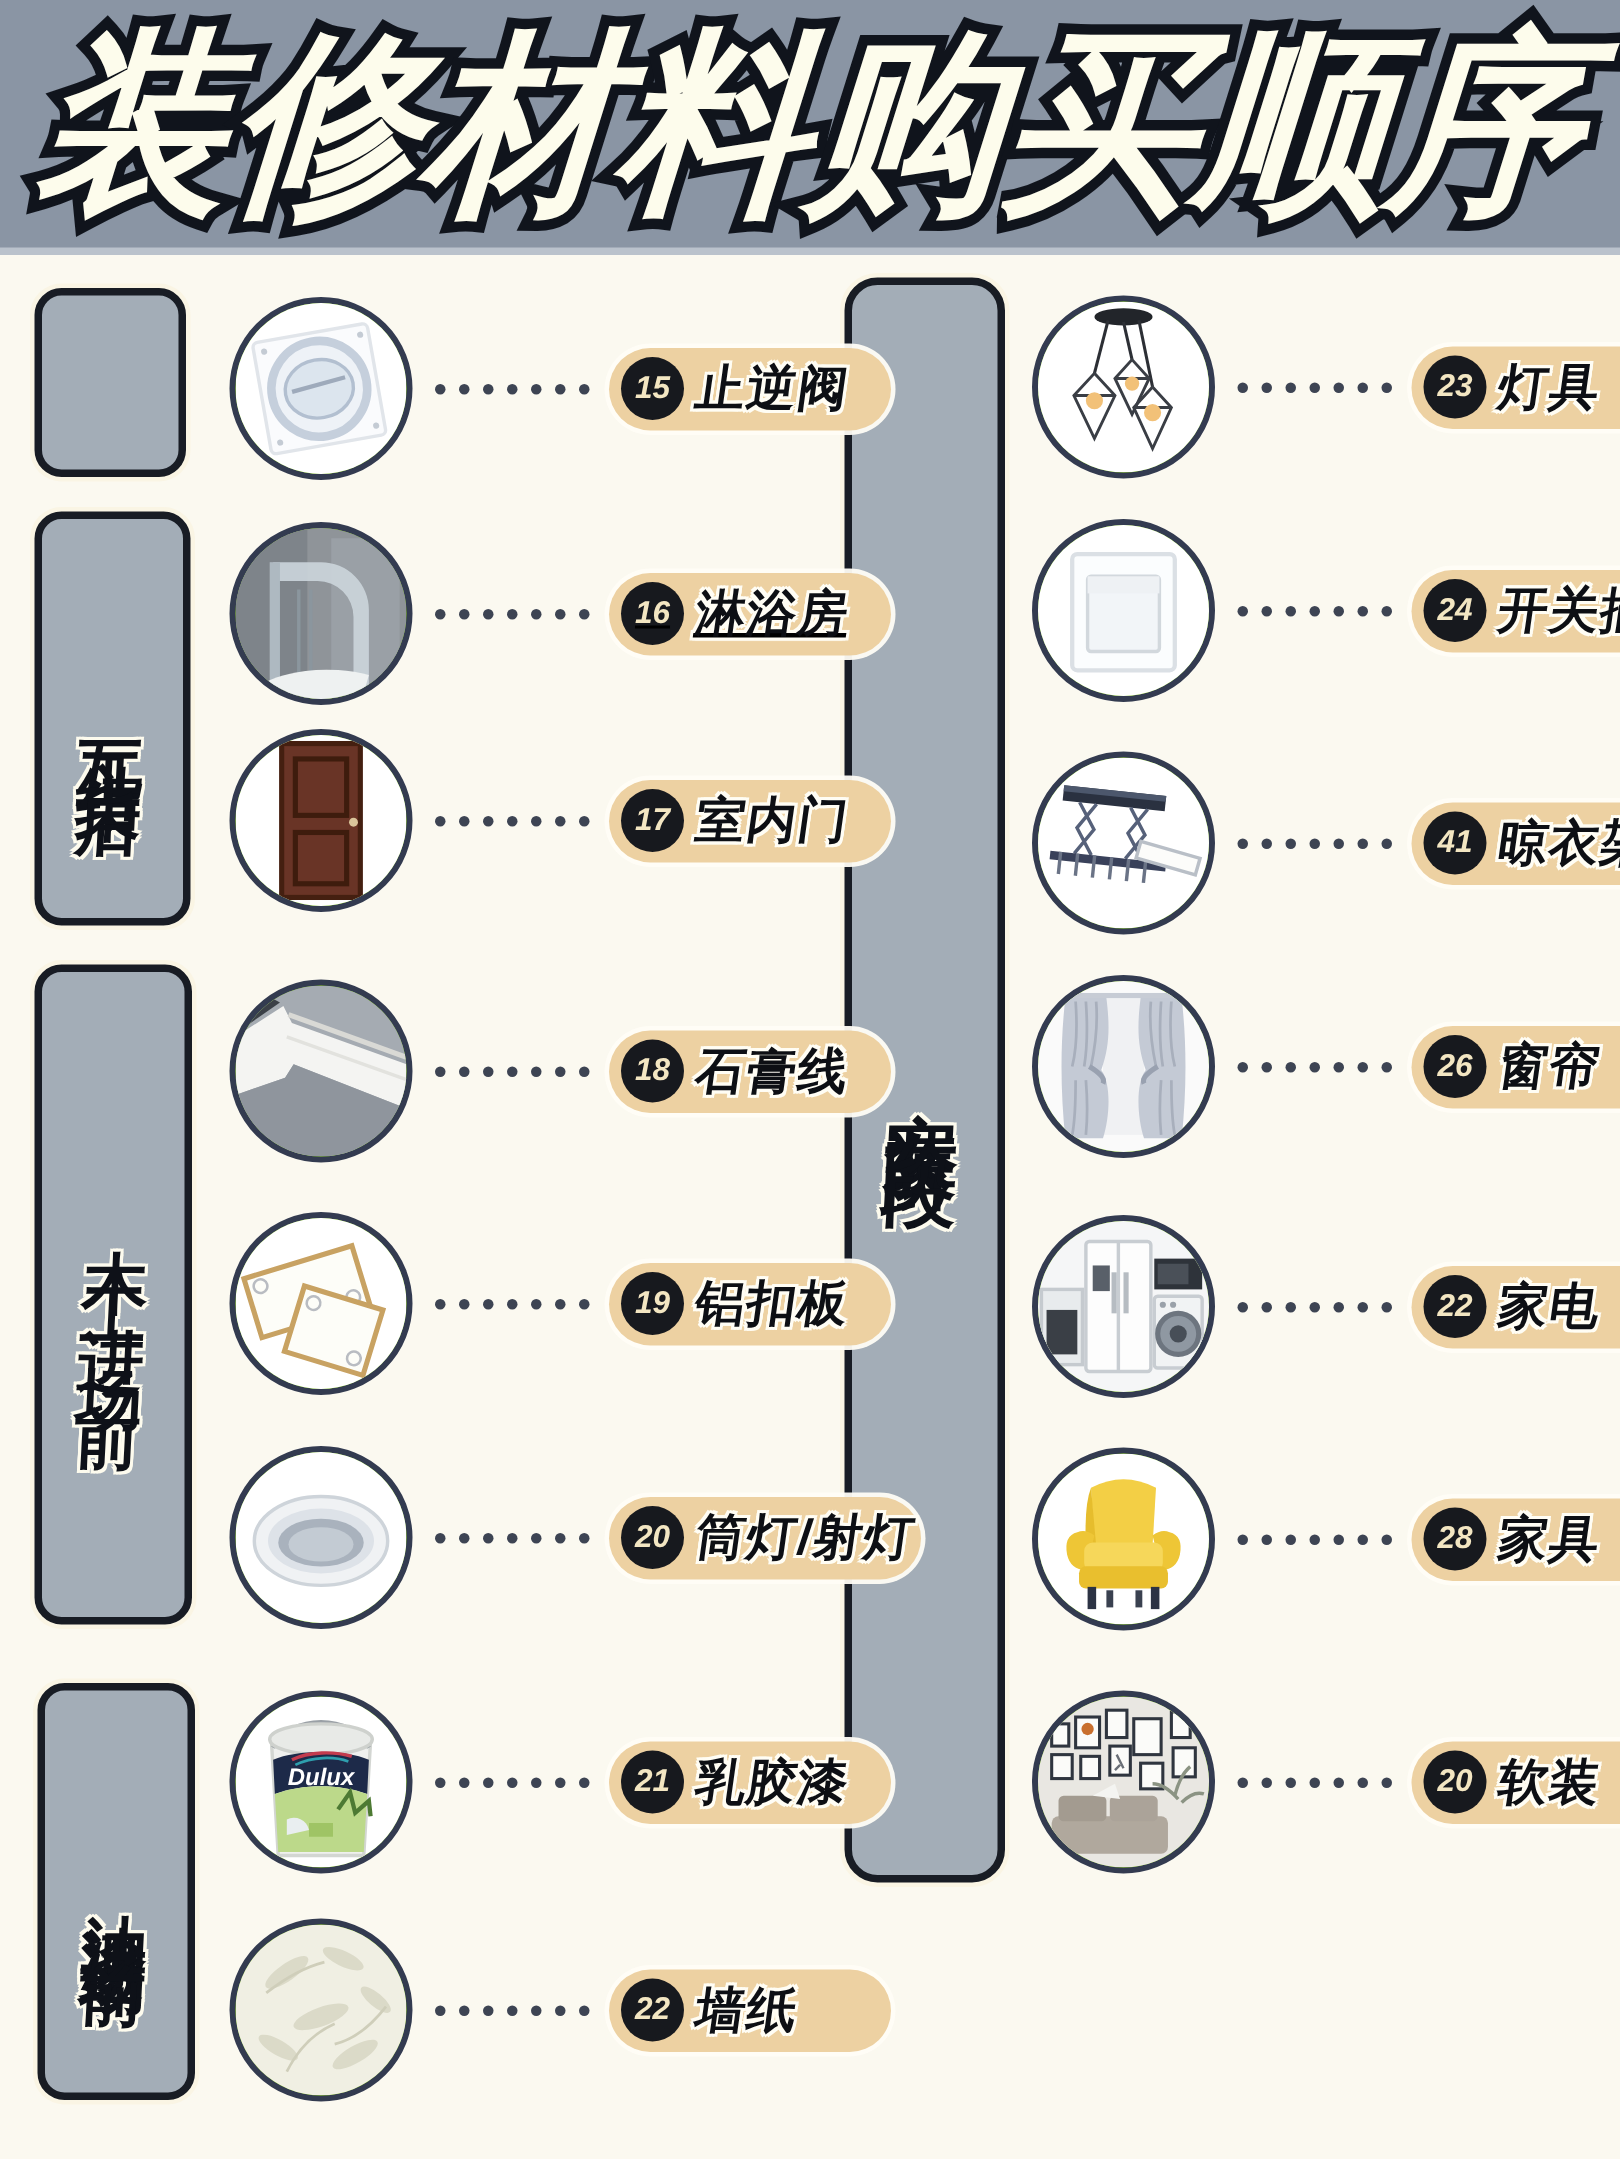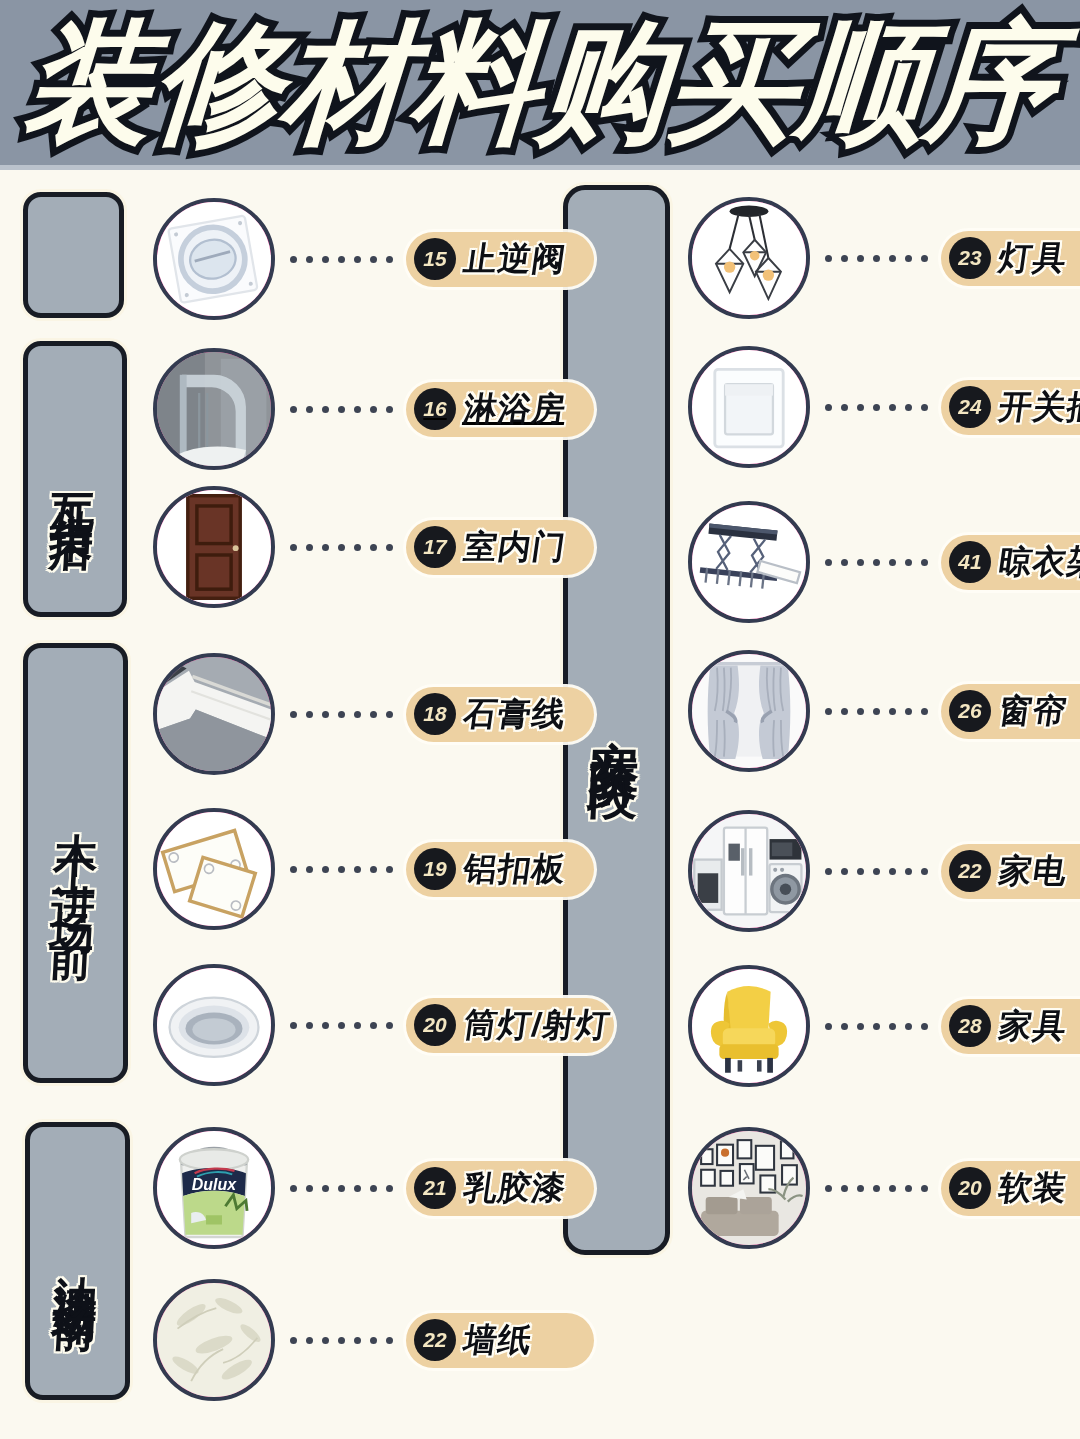--- a/index.html
+++ b/index.html
@@ -24,21 +24,21 @@
     writing-mode:vertical-rl;text-orientation:upright;
     font-weight:900;font-size:44px;line-height:1;letter-spacing:8px;
     color:#0e1118;transform:skewX(-3deg);
     text-shadow:-2px 0 0 #fdfbee,2px 0 0 #fdfbee,0 -2px 0 #fdfbee,0 2px 0 #fdfbee,
                 -2px -2px 0 #fdfbee,2px 2px 0 #fdfbee,-2px 2px 0 #fdfbee,2px -2px 0 #fdfbee;
   }
   .install-bar .stage-label{font-size:50px;letter-spacing:10px;}
   
   .row{position:absolute;display:flex;align-items:center;}
   .photo{
-    width:114px;height:114px;border-radius:50%;background:#ec4899;
+    width:114px;height:114px;border-radius:50%;background:#84cc16;
     border:4px solid #333b50;overflow:hidden;flex:none;
   }
   .photo svg{display:block;width:100%;height:100%;}
   .dots{display:flex;gap:9px;margin:0 13px 0 15px;flex:none;}
   .dots i{width:7px;height:7px;border-radius:50%;background:#3d4453;display:block;}
   .pill{
     height:55px;border-radius:28px;background:#edd1a2;
     display:flex;align-items:center;gap:8px;padding:0 8px;flex:none;
     box-sizing:border-box;box-shadow:0 0 0 3px rgba(255,253,245,.95);
   }

